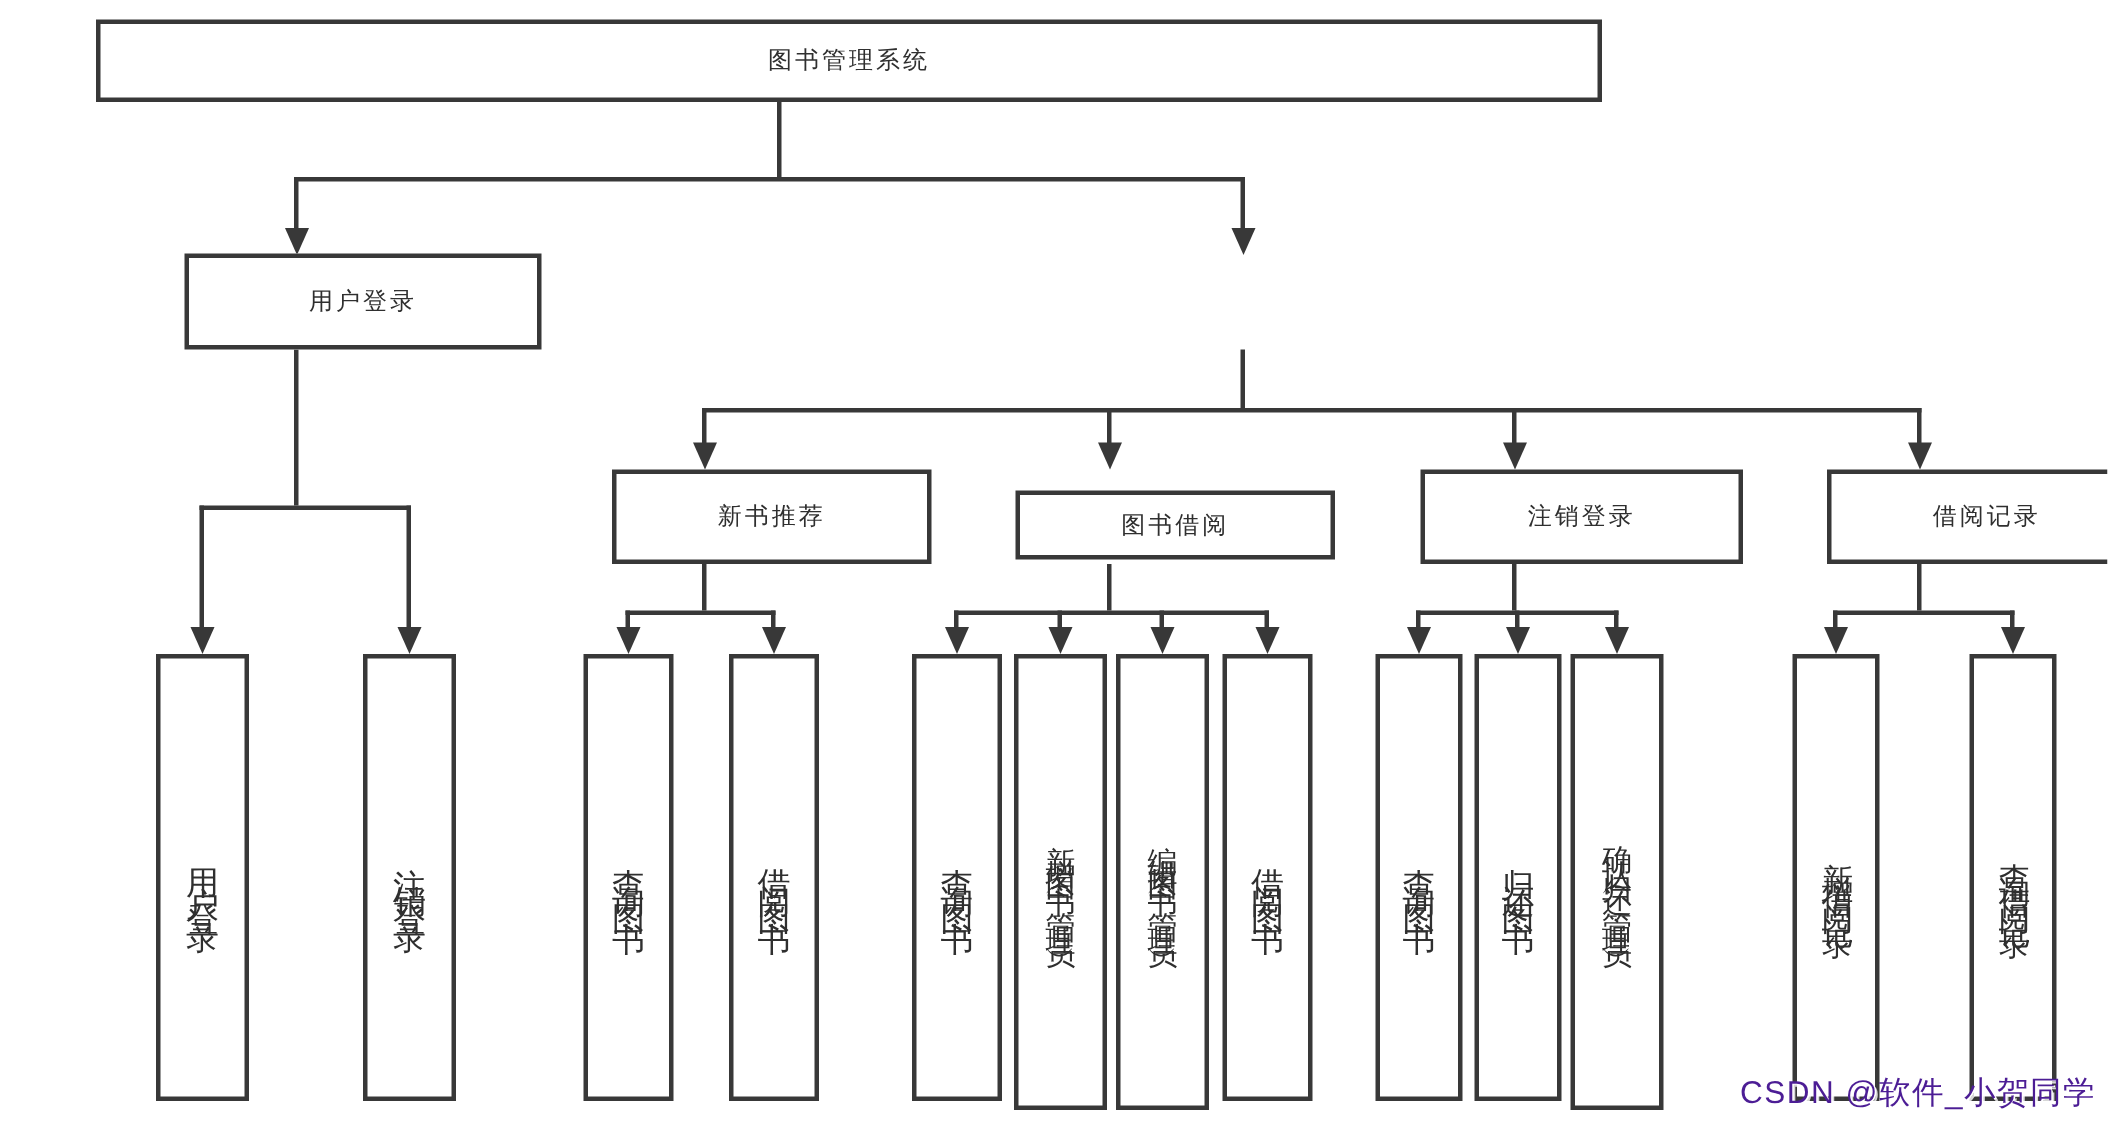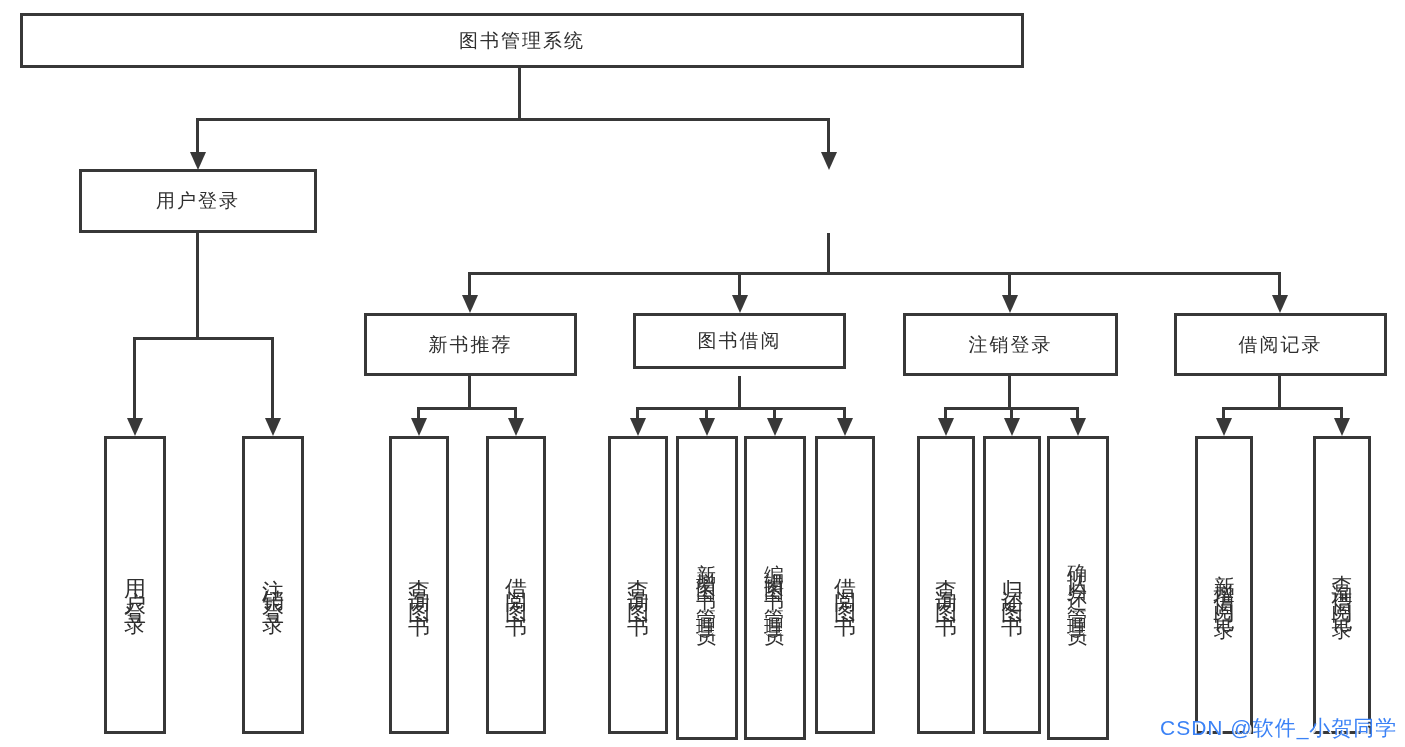--- a/index.html
+++ b/index.html
@@ -6,35 +6,35 @@
   html,body { margin:0; padding:0; background:#ffffff; }
   .canvas {
     position:relative; width:1405px; height:747px; background:#ffffff;
     font-family:"Liberation Sans","DejaVu Sans",sans-serif; overflow:hidden;
   }
   .box {
     position:absolute; box-sizing:border-box; background:#ffffff;
     border:3px solid #383838; display:flex; align-items:center; justify-content:center;
     color:#2f2f2f;
   }
-  .hbox { font-size:19px; letter-spacing:2px; }
+  .hbox { font-size:16px; letter-spacing:2px;margin-left:44px; }
   .vbox span { writing-mode:vertical-rl; text-orientation:mixed; display:block; }
   .vbox.short { font-size:22px; } .vbox.short span { letter-spacing:12px; }
   .vbox.mid   { font-size:21px; } .vbox.mid span   { letter-spacing:9px; }
   .vbox.long  { font-size:20px; } .vbox.long span  { letter-spacing:9px; }
   .line { position:absolute; background:#383838; }
   .line.h { height:3px; } .line.v { width:3px; }
   .arrow {
     position:absolute; width:0; height:0;
     border-left:8px solid transparent; border-right:8px solid transparent;
     border-top:18px solid #383838;
   }
   .watermark {
     position:absolute; left:1160px; top:714px; font-size:21px; letter-spacing:1px;
-    color:#3b82f6; white-space:nowrap; text-shadow:1px 1px 0 #ffffff, 2px 2px 0 rgba(255,255,255,.8);
+    color:#4c1d95; white-space:nowrap; text-shadow:1px 1px 0 #ffffff, 2px 2px 0 rgba(255,255,255,.8);
   }
 </style>
 </head>
 <body>
 
 <div class="canvas">
 
   <div class="line v" style="left:518px; top:68px;  height:50px;"></div>
   <div class="line h" style="left:196px; top:118px; width:634px;"></div>
   <div class="line v" style="left:196px; top:118px; height:36px;"></div>
@@ -98,21 +98,21 @@
     <span>图书管理系统</span>
   </div>
 
   <div class="box hbox" style="left:79px; top:169px; width:238px; height:64px;">
     <span>用户登录</span>
   </div>
 
   <div class="box hbox" style="left:364px; top:313px; width:213px; height:63px;">
     <span>新书推荐</span>
   </div>
-  <div class="box hbox" style="left:633px; top:313px; width:213px; height:56px;">
+  <div class="box hbox" style="left:633px; top:327px; width:213px; height:46px;">
     <span>图书借阅</span>
   </div>
   <div class="box hbox" style="left:903px; top:313px; width:215px; height:63px;">
     <span>注销登录</span>
   </div>
   <div class="box hbox" style="left:1174px; top:313px; width:213px; height:63px;">
     <span>借阅记录</span>
   </div>
 
   <div class="box vbox short" style="left:104px; top:436px; width:62px; height:298px;">

